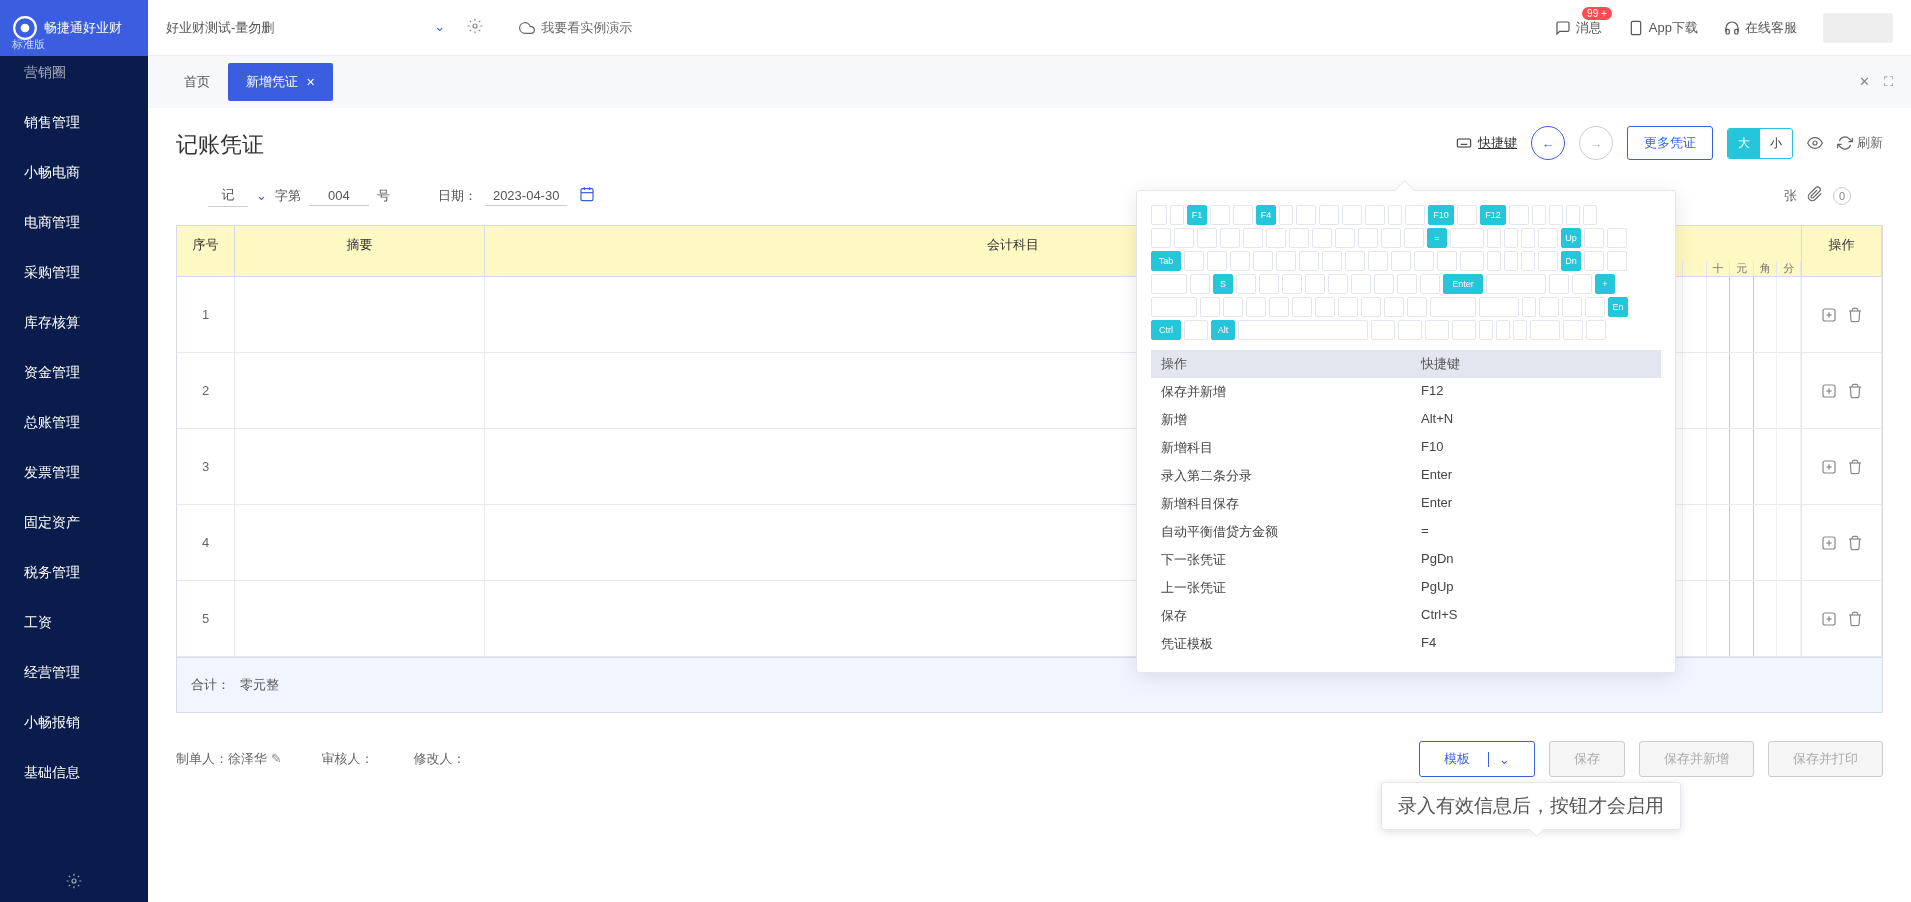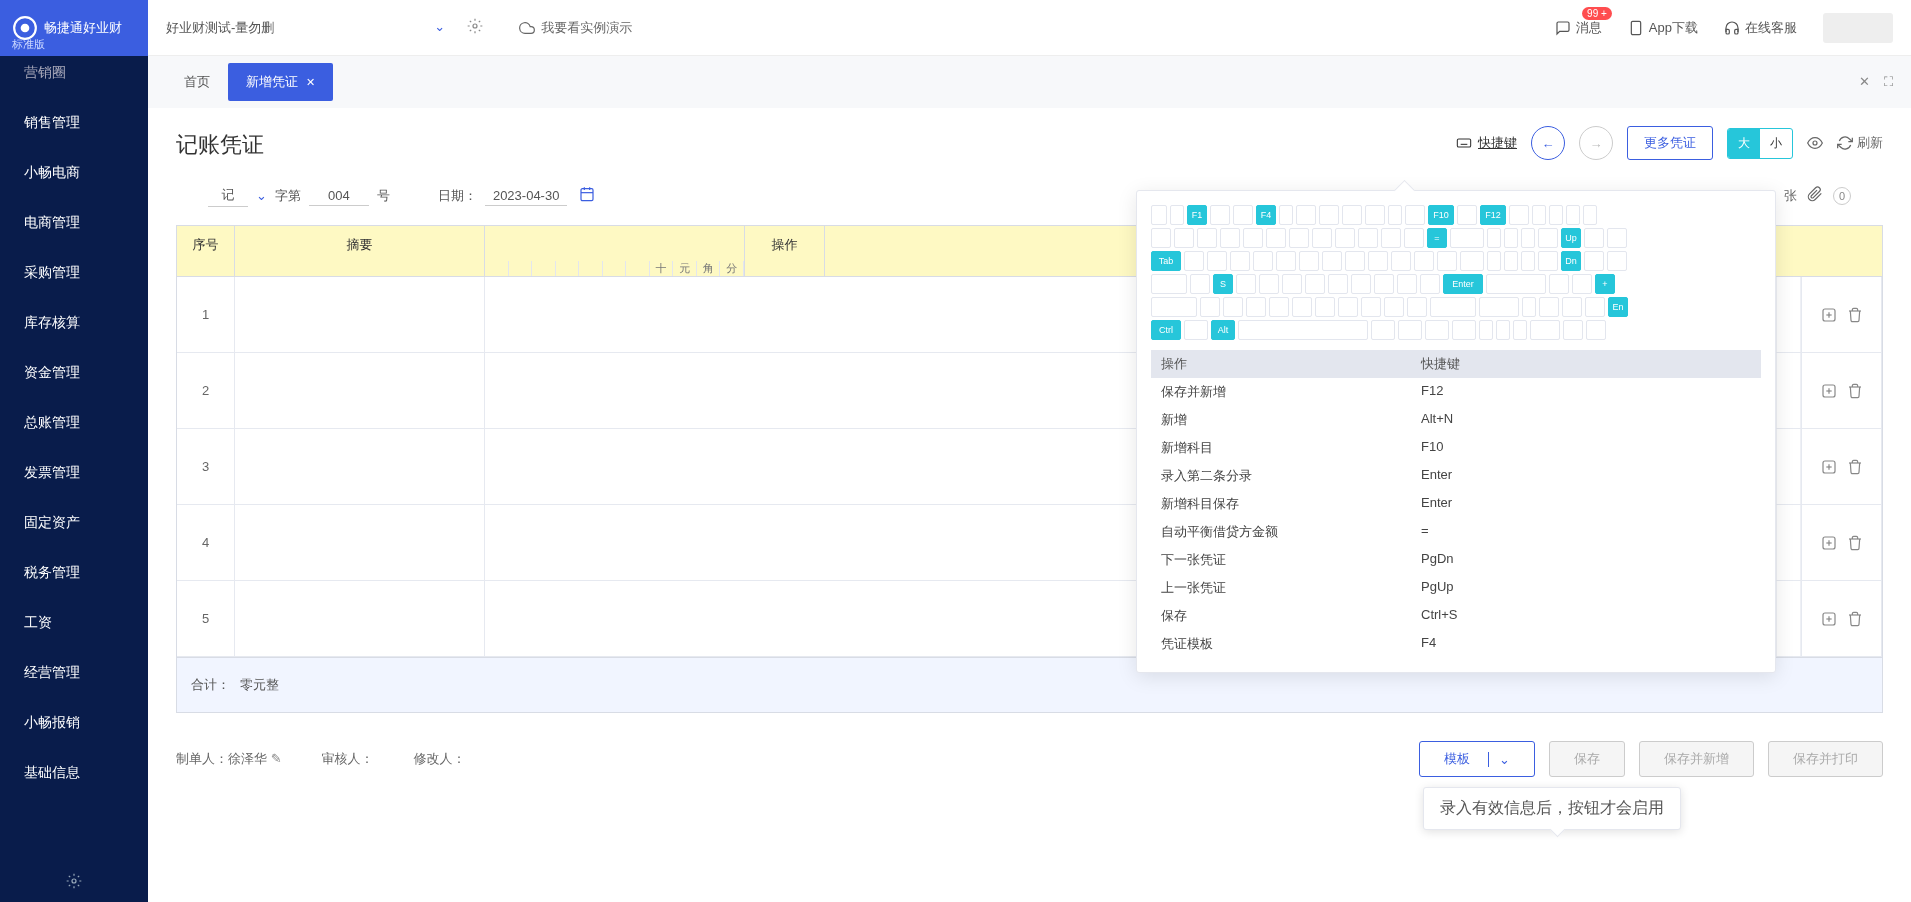--- a/index.html
+++ b/index.html
@@ -81,35 +81,35 @@
 .vt-sum { display: flex; padding: 18px 14px; background: #f1f5ff; border-top: 1px solid #d8dce5; gap: 10px; color: #555; }
 
 
 .footer { display: flex; align-items: center; margin-top: 28px; gap: 40px; color: #666; }
 .footer .right { margin-left: auto; display: flex; gap: 14px; }
 .btn { padding: 8px 24px; border-radius: 3px; cursor: pointer; border: 1px solid #ccc; background: #f5f5f5; color: #aaa; }
 .btn.tpl { border: 1px solid #3b5ee0; color: #3b5ee0; background: #fff; display: flex; align-items: center; gap: 18px; }
 .btn.tpl .divider { border-left: 1px solid #3b5ee0; padding-left: 10px; color: #3b5ee0; }
 
 
-.popover { position: absolute; top: 190px; left: 1136px; width: 640px; background: #fff; border: 1px solid #e5e7ee; box-shadow: 0 4px 20px rgba(0,0,0,0.1); border-radius: 3px; padding: 14px; z-index: 100; }
+.popover { position: absolute; top: 190px; left: 1136px; width: 540px; background: #fff; border: 1px solid #e5e7ee; box-shadow: 0 4px 20px rgba(0,0,0,0.1); border-radius: 3px; padding: 14px; z-index: 100; }
 .popover::before { content: ""; position: absolute; top: -8px; left: 260px; width: 14px; height: 14px; background: #fff; border-left: 1px solid #e5e7ee; border-top: 1px solid #e5e7ee; transform: rotate(45deg); }
 .kbd-layout { display: flex; flex-direction: column; gap: 3px; margin-bottom: 10px; }
 .kbd-row { display: flex; gap: 3px; }
 .key { height: 20px; border: 1px solid #e3e6ee; border-radius: 2px; font-size: 9px; display: flex; align-items: center; justify-content: center; color: #fff; }
 .key.blank { background: #fff; }
 .key.hi { background: #26c6da; border-color: #26c6da; }
 .sc-table { width: 100%; font-size: 13px; }
 .sc-table .hdr { display: flex; background: #e3e6ee; padding: 5px 10px; color: #555; }
 .sc-table .row { display: flex; padding: 5px 10px; color: #444; }
 .sc-table .c1 { width: 260px; }
 .sc-table .c2 { flex: 1; }
 
 
-.tooltip { position: absolute; bottom: 72px; right: 230px; background: #fff; border: 1px solid #e5e7ee; box-shadow: 0 2px 10px rgba(0,0,0,0.12); padding: 10px 16px; border-radius: 3px; color: #555; font-size: 16px; z-index: 50; }
+.tooltip { position: absolute; bottom: 72px; right: 230px; background: #fff; border: 1px solid #e5e7ee; box-shadow: 0 2px 10px rgba(0,0,0,0.12); padding: 10px 16px; border-radius: 3px; color: #555; font-size: 19px; z-index: 50; }
 .tooltip::after { content: ""; position: absolute; bottom: -6px; left: 50%; width: 10px; height: 10px; background: #fff; border-right: 1px solid #e5e7ee; border-bottom: 1px solid #e5e7ee; transform: rotate(45deg); }
 
 .icon { width: 16px; height: 16px; display: inline-block; }
 </style>
 </head>
 <body>
 
 <div class="topbar">
   <div class="logo">
     <svg class="logo-icon" viewBox="0 0 24 24">
@@ -268,20 +268,21 @@
           </svg>
       </span>
       <span style="border:1px solid #ccc;border-radius:50%;width:18px;height:18px;display:inline-flex;align-items:center;justify-content:center;font-size:11px;color:#888">0</span>
     </div>
   </div>
 
   <div class="vt">
     <div class="vt-head">
       <div class="col col-idx">序号</div>
       <div class="col col-summary">摘要</div>
+      <div class="col col-acct">会计科目</div>
       <div class="col col-debit">
         <span style="visibility:hidden">借方金额</span>
         <div class="digit-row">
             <span></span>
             <span></span>
             <span></span>
             <span></span>
             <span></span>
             <span></span>
             <span></span>

